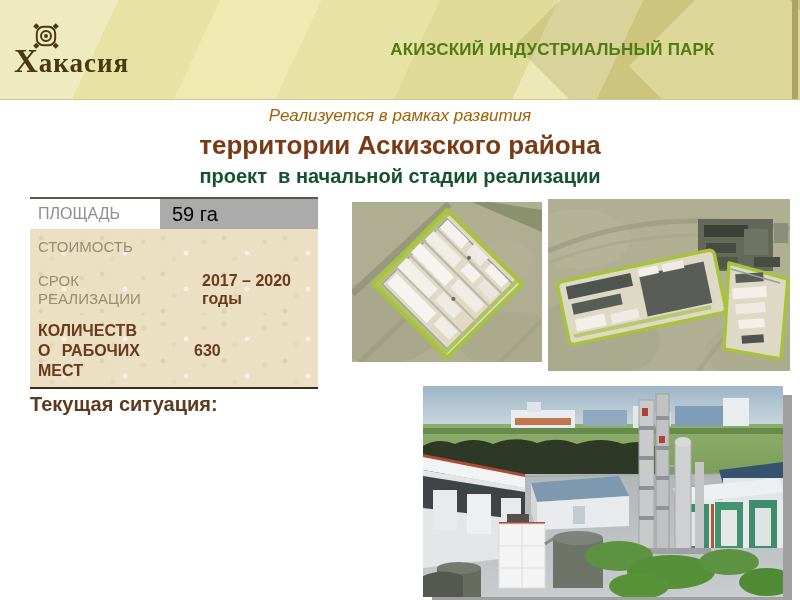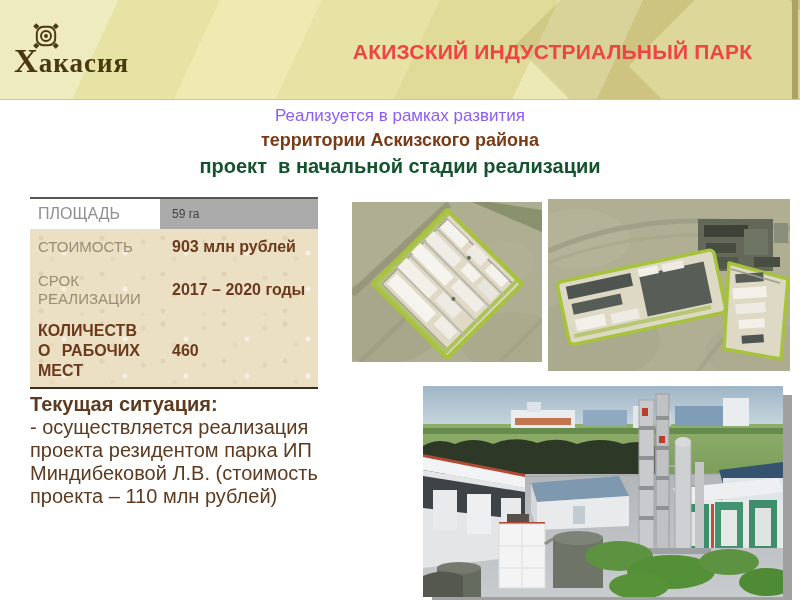--- a/index.html
+++ b/index.html
@@ -24,44 +24,44 @@
 
   
   .logo{position:absolute;left:14px;top:20px;width:150px;height:62px;}
   .ornament{position:absolute;left:19px;top:3px;width:26px;height:26px;}
   .logo-text{position:absolute;left:0;top:26px;font-family:"Liberation Serif", serif;
         font-weight:bold;font-size:27px;line-height:30px;color:#4A380E;letter-spacing:1px;}
   .logo-text::first-letter{font-size:33px;}
 
   
   .slide-title{position:absolute;left:320px;top:40px;width:465px;text-align:center;
-        font-weight:bold;font-size:21px;color:#ef4444;letter-spacing:0.2px;}
+        font-weight:bold;font-size:17px;color:#4d7c0f;letter-spacing:0.2px;}
   .subs{position:absolute;left:50px;top:106px;width:700px;text-align:center;}
-  .sub1{font-size:17px;color:#8b5cf6;margin-bottom:4px;text-align:center;}
-  .sub2{font-weight:bold;font-size:18px;color:#7A3A15;margin-bottom:4px;}
+  .sub1{font-style:italic;font-size:17px;color:#a16207;margin-bottom:4px;text-align:center;}
+  .sub2{font-weight:bold;font-size:26px;color:#7A3A15;margin-bottom:4px;}
   .sub3{font-weight:bold;font-size:20px;color:#14532d;white-space:pre-wrap;}
 
   
   .metrics{position:absolute;left:30px;top:197px;width:288px;
         border-top:2px solid #595650;border-bottom:2px solid #3E2D1A;}
   .m-row{display:flex;}
   .m-label,.m-value{box-sizing:border-box;display:flex;align-items:center;}
   .m-label{width:130px;padding:4px 6px 4px 8px;}
   .m-value{flex:1;padding:4px 6px 4px 12px;}
   .r1{height:30px;}
   .r1 .m-label{background:#FFFFFF;color:#8F8F8F;font-size:16px;}
-  .r1 .m-value{background:#ABABAB;color:#404040;font-size:12px;}
+  .r1 .m-value{background:#ABABAB;color:#000000;font-size:20px;}
   .parch{background-color:#EBDFC4;
         background-image:
           radial-gradient(circle at 11px 9px, rgba(166,138,100,0.16) 2px, transparent 3px),
           radial-gradient(circle at 34px 24px, rgba(255,255,255,0.55) 2px, transparent 3px),
           radial-gradient(circle at 52px 13px, rgba(166,138,100,0.12) 2px, transparent 3px),
           radial-gradient(circle at 22px 30px, rgba(190,160,120,0.12) 2px, transparent 3px);
         background-size:61px 37px;}
-  .r2{height:36px;}  .r3{height:50px;}  .r4{height:72px;}
+  .r2{height:36px;}  .r3{height:50px;gap:30px;}  .r4{height:72px;gap:22px;}
   .label-muted{color:#9A8C72;font-size:15px;line-height:1.2;}
   .label-strong{color:#6B3A1C;font-weight:bold;font-size:16px;line-height:1.25;}
   .wrap-tight{word-break:break-all;text-align:justify;padding-right:20px;}
   .value-strong{color:#6B3A1C;font-weight:bold;font-size:16px;}
 
   
   .situation{position:absolute;left:30px;top:393px;width:362px;color:#5E3A1E;
         font-size:20px;line-height:23px;}
   .sit-title{font-weight:bold;}
   .sit-item{white-space:pre-wrap;}
@@ -108,35 +108,33 @@
     <div class="sub3">проект  в начальной стадии реализации</div>
   </div>
 
   <div class="metrics">
     <div class="m-row r1">
       <div class="m-label">ПЛОЩАДЬ</div>
       <div class="m-value">59 га</div>
     </div>
     <div class="m-row r2 parch">
       <div class="m-label label-muted">СТОИМОСТЬ</div>
-      <div class="m-value value-strong">903 млн рублей</div>
     </div>
     <div class="m-row r3 parch">
       <div class="m-label label-muted">СРОК РЕАЛИЗАЦИИ</div>
       <div class="m-value value-strong">2017 – 2020 годы</div>
     </div>
     <div class="m-row r4 parch">
       <div class="m-label label-strong wrap-tight">КОЛИЧЕСТВО РАБОЧИХ МЕСТ</div>
-      <div class="m-value value-strong">460</div>
+      <div class="m-value value-strong">630</div>
     </div>
   </div>
 
   <div class="situation">
     <div class="sit-title">Текущая ситуация:</div>
-    <div class="sit-item">- осуществляется реализация  проекта резидентом парка ИП Миндибековой Л.В. (стоимость проекта – 110 млн рублей)</div>
   </div>
 
   <div class="img sat-left">
     <svg viewBox="0 0 190 160" preserveAspectRatio="none">
       <rect width="190" height="160" fill="#AFAE92"></rect>
       <ellipse cx="30" cy="120" rx="62" ry="42" fill="#A5A489" opacity="0.7"></ellipse>
       <ellipse cx="160" cy="140" rx="52" ry="30" fill="#A8A78B" opacity="0.6"></ellipse>
       <ellipse cx="150" cy="60" rx="32" ry="22" fill="#B4B295" opacity="0.5"></ellipse>
       <path d="M120,0 L190,30 L190,8 L138,0 Z" fill="#7F8A64" opacity="0.8"></path>
       <path d="M0,92 L97,2" stroke="#8E8F75" stroke-width="7" opacity="0.7" fill="none"></path>

